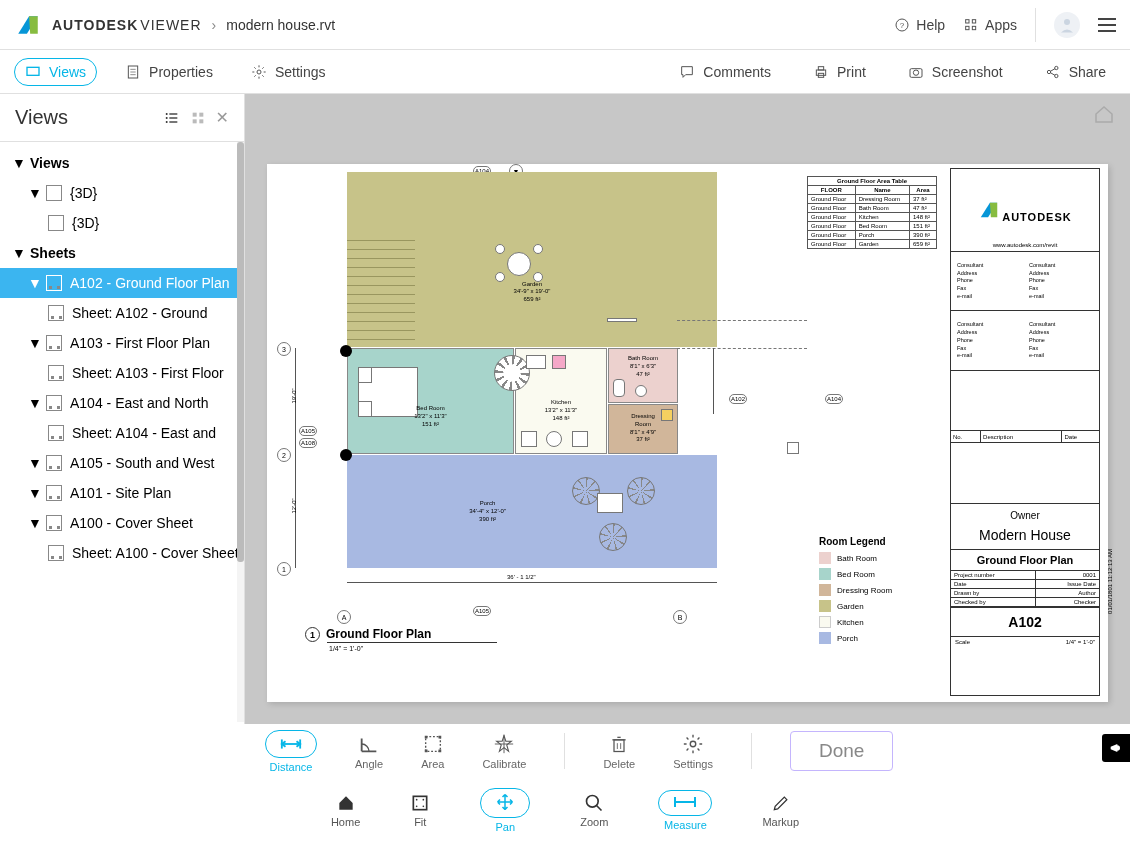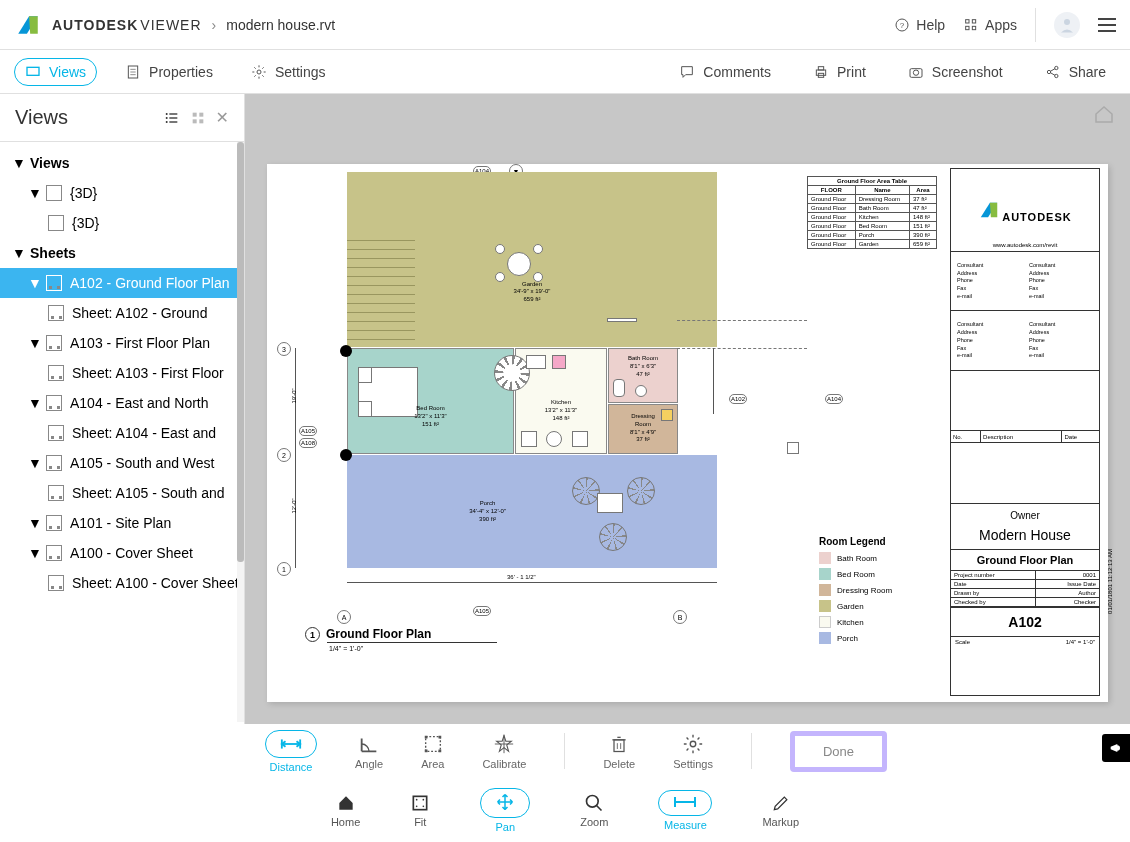--- a/index.html
+++ b/index.html
@@ -105,21 +105,21 @@
 .tb-scale { display: flex; justify-content: space-between; padding: 2px 4px; font-size: 6px; }
 .side-stamp { position: absolute; right: -8px; top: 380px; transform: rotate(-90deg); transform-origin: right top; font-size: 6px; }
 
 
 .measure-bar { position: absolute; bottom: 64px; left: 245px; right: 0; height: 54px; background: #fff; display: flex; align-items: center; justify-content: flex-start; padding-left: 20px; gap: 38px; }
 .m-tool { display: flex; flex-direction: column; align-items: center; gap: 3px; font-size: 11px; color: #666; cursor: pointer; }
 .m-tool.active { color: #06b6e7; }
 .m-tool.active .m-circle { border: 1px solid #06b6e7; border-radius: 22px; padding: 4px 14px; }
 .m-circle { display: flex; align-items: center; justify-content: center; height: 28px; }
 .m-sep { width: 1px; height: 36px; background: #e0e0e0; }
-.done-btn { border: 5px solid #c4b5fd; border-radius: 4px; padding: 8px 28px; font-size: 13px; color: #888; cursor: pointer; }
+.done-btn { border: 1px solid #c4b5fd; border-radius: 4px; padding: 8px 28px; font-size: 19px; color: #888; cursor: pointer; }
 
 
 .bottom-nav { position: absolute; bottom: 4px; left: 0; right: 0; height: 56px; display: flex; align-items: center; justify-content: center; gap: 50px; }
 .nav-tool { display: flex; flex-direction: column; align-items: center; gap: 3px; font-size: 11px; color: #555; cursor: pointer; }
 .nav-tool.active { color: #06b6e7; }
 .nav-pill { border: 1px solid #06b6e7; border-radius: 18px; padding: 3px 14px; }
 
 
 .feedback { position: absolute; right: 0; bottom: 80px; width: 28px; height: 28px; background: #000; color: #fff; display: flex; align-items: center; justify-content: center; border-radius: 3px 0 0 3px; cursor: pointer; }
 
@@ -293,24 +293,20 @@
         <span>A104 - East and North</span>
       </div>
     <div class="tree-row ind-2">
         <span class="tree-ico"></span>
         <span>Sheet: A104 - East and</span>
       </div>
     <div class="tree-row ind-1">
         <span class="tree-tri">▼</span>
         <span class="tree-ico"></span>
         <span>A105 - South and West</span>
-      </div>
-    <div class="tree-row ind-2">
-        <span class="tree-ico"></span>
-        <span>Sheet: A105 - South and</span>
       </div>
     <div class="tree-row ind-1">
         <span class="tree-tri">▼</span>
         <span class="tree-ico"></span>
         <span>A101 - Site Plan</span>
       </div>
     <div class="tree-row ind-1">
         <span class="tree-tri">▼</span>
         <span class="tree-ico"></span>
         <span>A100 - Cover Sheet</span>

